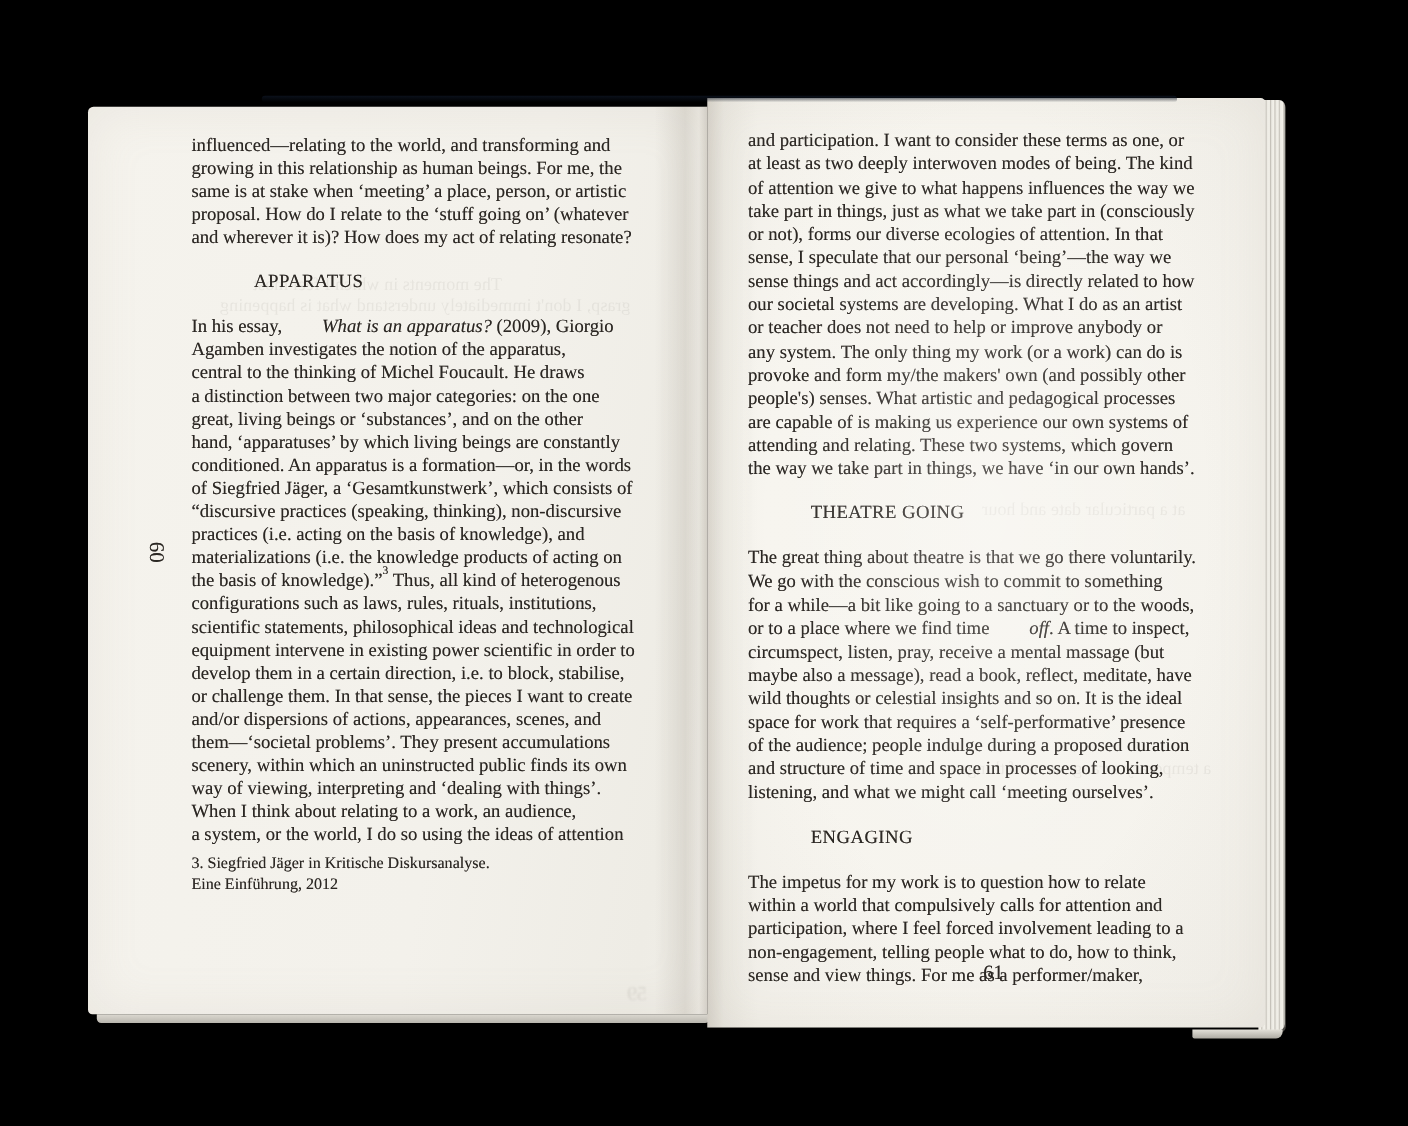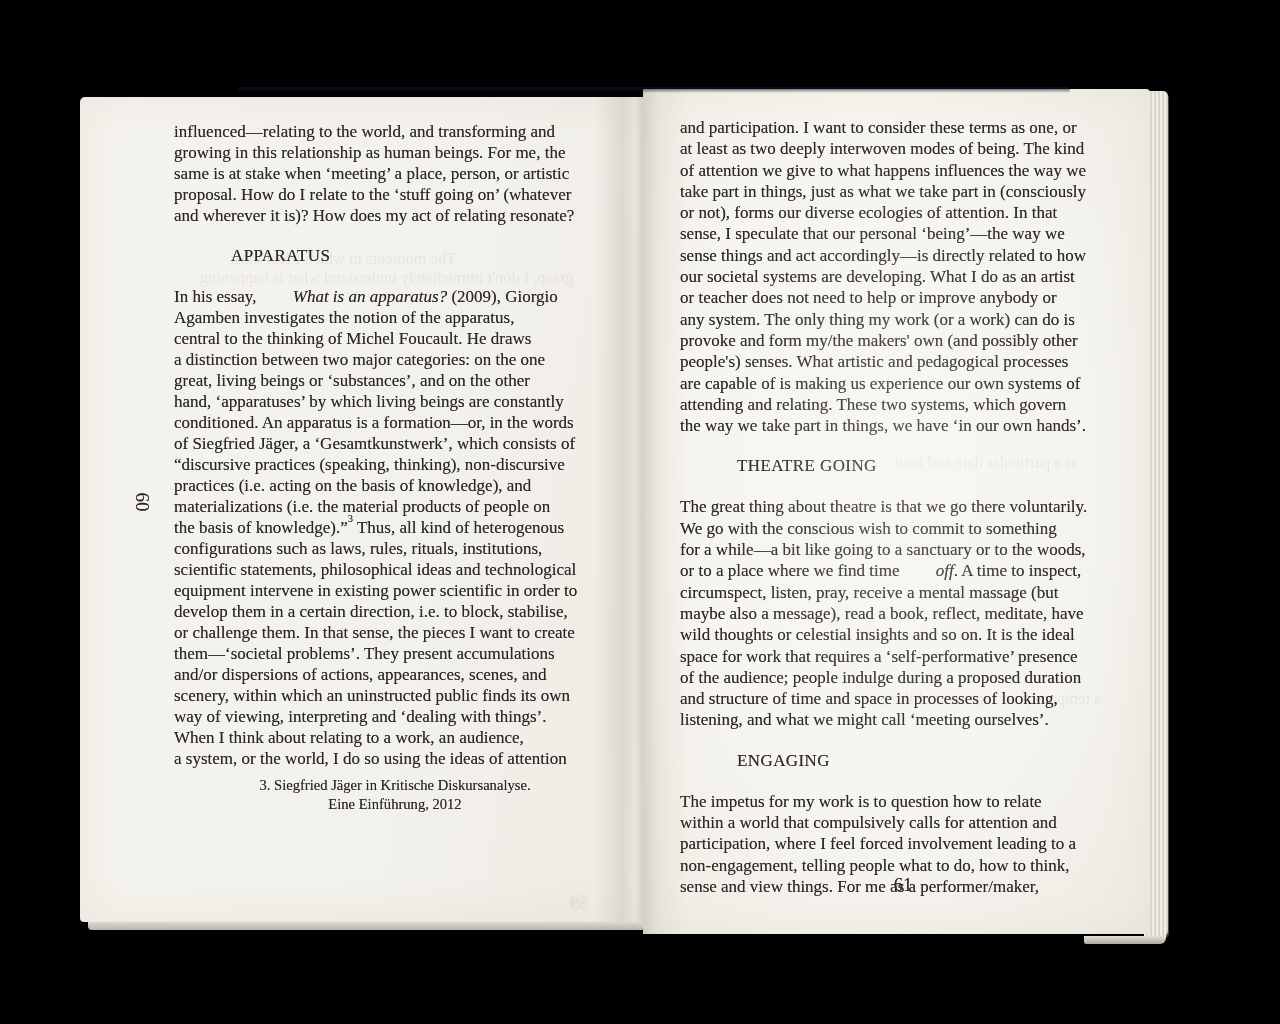--- a/index.html
+++ b/index.html
@@ -52,21 +52,21 @@
   .text-block{position:absolute;font-size:17px;}
   .text-left{left:94px;top:24px;width:442px;}
   .text-right{left:37px;top:28px;width:446px;}
   .line{white-space:nowrap;text-shadow:0 0 .4px rgba(43,39,35,.55);}
   .page-left .line{line-height:21px;}
   .page-right .line{line-height:21.3px;}
   .heading{
     margin:20px 0 20px 57px;letter-spacing:.4px;white-space:nowrap;
     text-shadow:0 0 .4px rgba(43,39,35,.6);
   }
-  .footnote{margin-top:7px;text-align:center;font-size:14.6px;}
+  .footnote{margin-top:7px;text-align:left;font-size:14.6px;}
   .footnote .line{line-height:19px;white-space:nowrap;}
   sup{font-size:.62em;line-height:0;position:relative;top:-.45em;}
   i{margin-left:32px;}
   .pageno{position:absolute;font-size:19px;color:#2b2723;text-shadow:0 0 .4px rgba(43,39,35,.5);}
   .pageno-left{left:52px;top:394px;transform:rotate(90deg);}
   .pageno-right{left:37px;top:786px;width:446px;text-align:center;font-size:18.5px;}
   
   .ghost{
     position:absolute;transform:scaleX(-1);opacity:.07;filter:blur(.7px);
     color:#4a443c;font-size:16.5px;white-space:nowrap;pointer-events:none;
@@ -103,29 +103,29 @@
             <div class="line">In his essay, <i>What is an apparatus?</i> (2009), Giorgio</div>
             <div class="line">Agamben investigates the notion of the apparatus,</div>
             <div class="line">central to the thinking of Michel Foucault. He draws</div>
             <div class="line">a distinction between two major categories: on the one</div>
             <div class="line">great, living beings or ‘substances’, and on the other</div>
             <div class="line">hand, ‘apparatuses’ by which living beings are constantly</div>
             <div class="line">conditioned. An apparatus is a formation—or, in the words</div>
             <div class="line">of Siegfried Jäger, a ‘Gesamtkunstwerk’, which consists of</div>
             <div class="line">“discursive practices (speaking, thinking), non-discursive</div>
             <div class="line">practices (i.e. acting on the basis of knowledge), and</div>
-            <div class="line">materializations (i.e. the material products of people on</div>
+            <div class="line">materializations (i.e. the knowledge products of acting on</div>
             <div class="line">the basis of knowledge).”<sup>3</sup> Thus, all kind of heterogenous</div>
             <div class="line">configurations such as laws, rules, rituals, institutions,</div>
             <div class="line">scientific statements, philosophical ideas and technological</div>
             <div class="line">equipment intervene in existing power scientific in order to</div>
             <div class="line">develop them in a certain direction, i.e. to block, stabilise,</div>
             <div class="line">or challenge them. In that sense, the pieces I want to create</div>
+            <div class="line">and/or dispersions of actions, appearances, scenes, and</div>
             <div class="line">them—‘societal problems’. They present accumulations</div>
-            <div class="line">and/or dispersions of actions, appearances, scenes, and</div>
             <div class="line">scenery, within which an uninstructed public finds its own</div>
             <div class="line">way of viewing, interpreting and ‘dealing with things’.</div>
           </div>
           <div class="para">
             <div class="line">When I think about relating to a work, an audience,</div>
             <div class="line">a system, or the world, I do so using the ideas of attention</div>
           </div>
           <div class="footnote">
             <div class="line">3. Siegfried Jäger in Kritische Diskursanalyse.</div>
             <div class="line">Eine Einführung, 2012</div>

